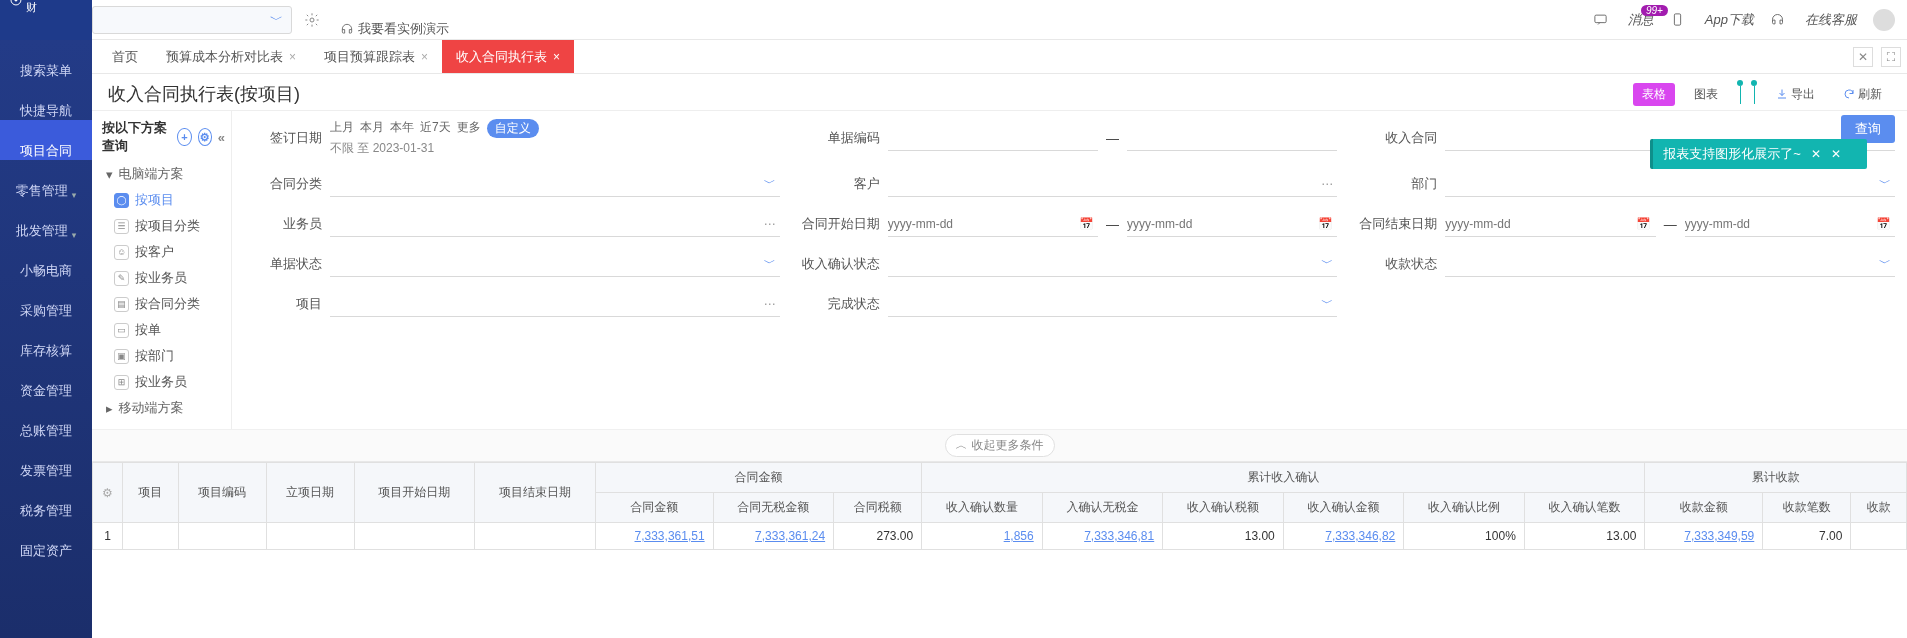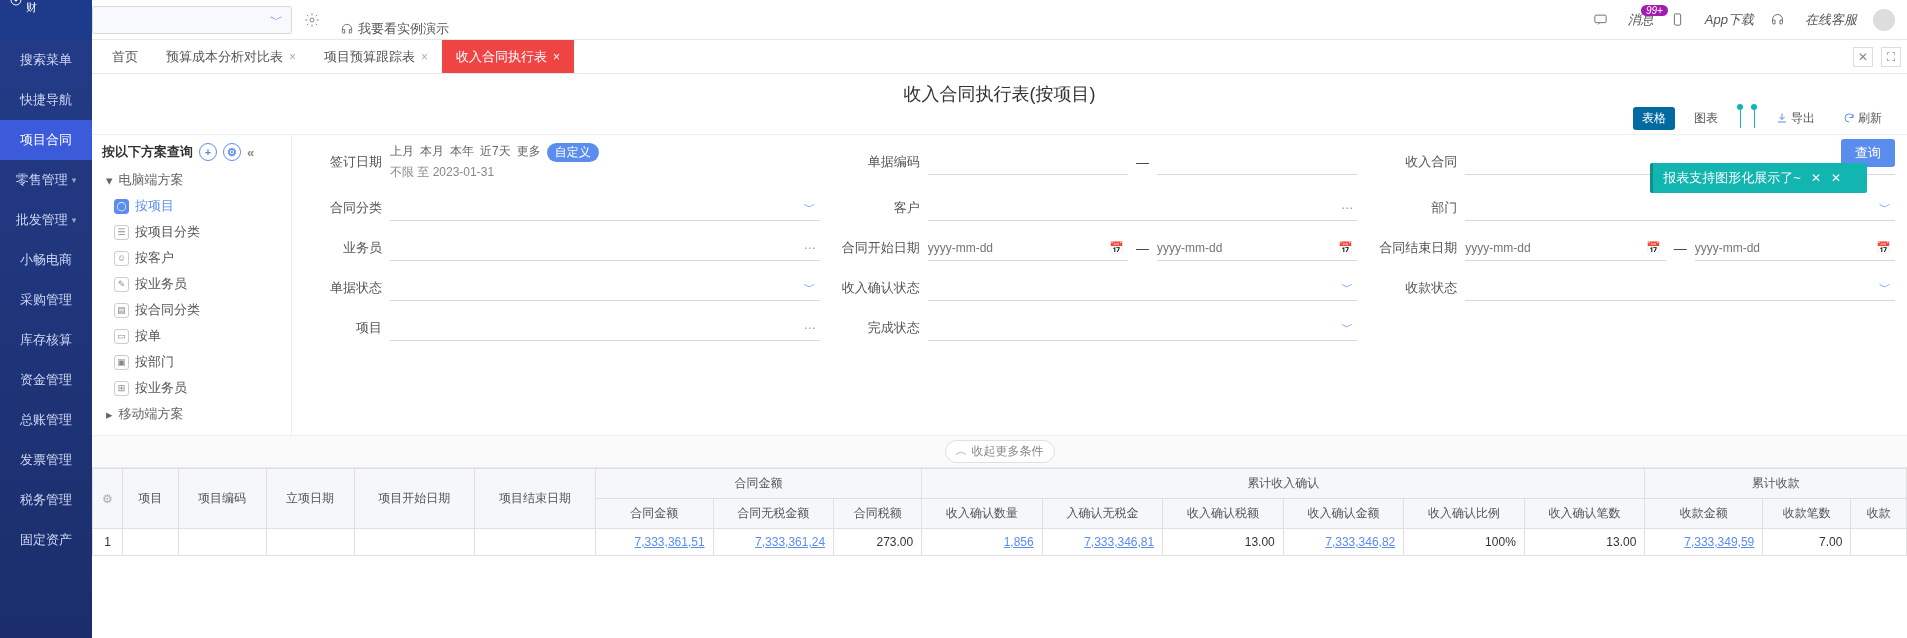--- a/index.html
+++ b/index.html
@@ -16,48 +16,48 @@
 .demo-link { margin-left: 20px; display: flex; align-items: center; gap: 4px; color: #555; cursor: pointer; margin-top: 18px; }
 .spacer { flex: 1; }
 .top-right { display: flex; align-items: center; gap: 16px; color: #555; }
 .top-right-item { display: flex; align-items: center; gap: 20px; cursor: pointer; position: relative; font-style: italic; }
 .badge { position: absolute; top: -6px; right: -14px; background: #a21caf; color: #fff; border-radius: 8px; padding: 0 5px; font-size: 10px; }
 .avatar { width: 22px; height: 22px; border-radius: 50%; background: #ddd; }
 
 
 .layout { display: flex; height: calc(100vh - 40px); }
 .left-nav { width: 92px; background: #1e3a8a; background: linear-gradient(#233b87,#1b2e6b); color: #cfd6f5; display: flex; flex-direction: column; }
-.nav-item { height: 40px; display: flex; align-items: center; justify-content: center; gap: 4px; font-size: 13px; cursor: pointer; padding: 0 0; }
+.nav-item { height: 40px; display: flex; align-items: flex-end; justify-content: center; gap: 4px; font-size: 13px; cursor: pointer; padding: 0 0; }
 .nav-item.active { background: #3b5bdb; color: #fff; }
 .nav-item .chev-small { font-size: 9px; color: #9aa; }
 
 
 .main { flex: 1; display: flex; flex-direction: column; background: #fff; min-width: 0; }
 .tabs-bar { height: 34px; display: flex; align-items: stretch; border-bottom: 1px solid #e8e8e8; padding-left: 6px; position: relative; }
 .tab { padding: 0 14px; display: flex; align-items: center; gap: 6px; font-size: 13px; color: #555; cursor: pointer; }
 .tab .close { color: #aaa; font-size: 12px; }
 .tab.active { background: #ef4444; color: #fff; }
 .tab.active .close { color: #fff; }
 .tabs-right { position: absolute; right: 6px; top: 0; height: 34px; display: flex; align-items: center; gap: 8px; }
 .tabs-right .sq { width: 20px; height: 20px; border: 1px solid #ddd; display: flex; align-items: center; justify-content: center; color: #888; cursor: pointer; font-size: 12px; }
 
 
-.page-head { display: flex; align-items: center; padding: 8px 16px 4px 16px; flex-direction: column; }
+.page-head { display: flex; align-items: center; padding: 8px 16px 4px 16px; }
 .page-title { font-size: 18px; font-weight: 500; }
 .page-head-right { margin-left: auto; display: flex; align-items: center; gap: 10px; }
 .btn-pill { padding: 3px 9px; border-radius: 3px; font-size: 12px; cursor: pointer; }
-.btn-pill.primary { background: #0369a1; color: #fff; margin-left: 32px; }
+.btn-pill.primary { background: #d946ef; color: #fff; margin-left: 32px; }
 .btn-pill.plain { color: #555; display: flex; align-items: center; gap: 3px; }
 .dot-teal { width: 6px; height: 6px; border-radius: 50%; background: #12b5b0; display: inline-block; position: relative; }
 .indicator-row { display: flex; gap: 8px; position: relative; top: -2px; }
 .indicator-line { width: 1px; height: 18px; background: #12b5b0; }
 
 
 .filter-wrap { display: flex; border-top: 1px solid #eee; }
-.scheme-col { width: 200px; border-right: 1px solid #eee; padding: 8px 6px 8px 10px; }
+.scheme-col { width: 140px; border-right: 1px solid #eee; padding: 8px 6px 8px 10px; }
 .scheme-head { display: flex; align-items: center; gap: 6px; font-size: 13px; font-weight: 600; margin-bottom: 6px; }
 .scheme-head .circ { width: 18px; height: 18px; border: 1px solid #5b8def; border-radius: 50%; color: #5b8def; display: flex; align-items: center; justify-content: center; font-size: 11px; }
 .tree-item { display: flex; align-items: center; gap: 6px; padding: 4px 2px 4px 12px; font-size: 13px; color: #555; cursor: pointer; }
 .tree-item.lvl1 { padding-left: 4px; color: #666; }
 .tree-item.sel { color: #5b8def; }
 .tree-item .ticon { width: 15px; height: 15px; border: 1px solid #ccc; border-radius: 3px; display: flex; align-items: center; justify-content: center; font-size: 9px; color: #888; }
 .tree-item.sel .ticon { border-color: #5b8def; background: #5b8def; color: #fff; }
 
 .filter-grid { flex: 1; padding: 8px 12px; position: relative; min-width: 0; }
 .filter-row { display: flex; gap: 22px; margin-bottom: 14px; flex-wrap: nowrap; }

